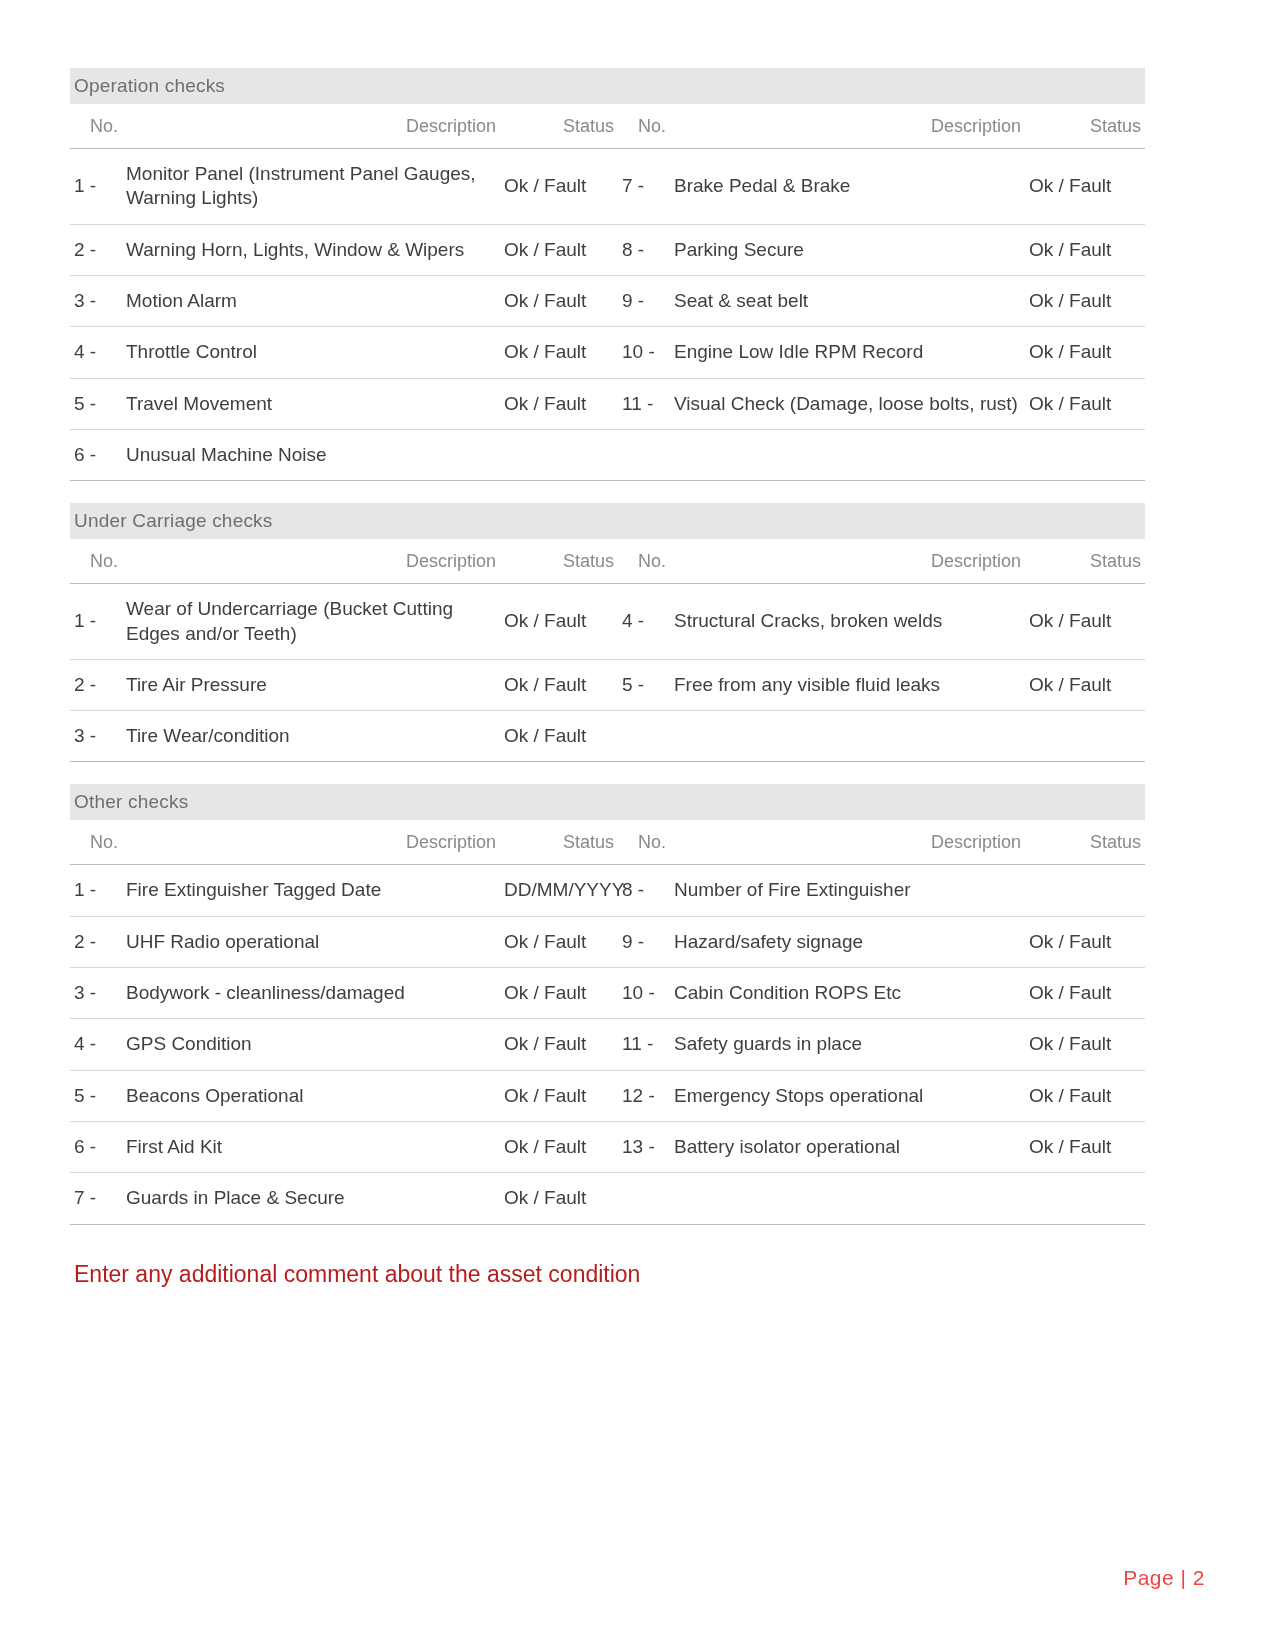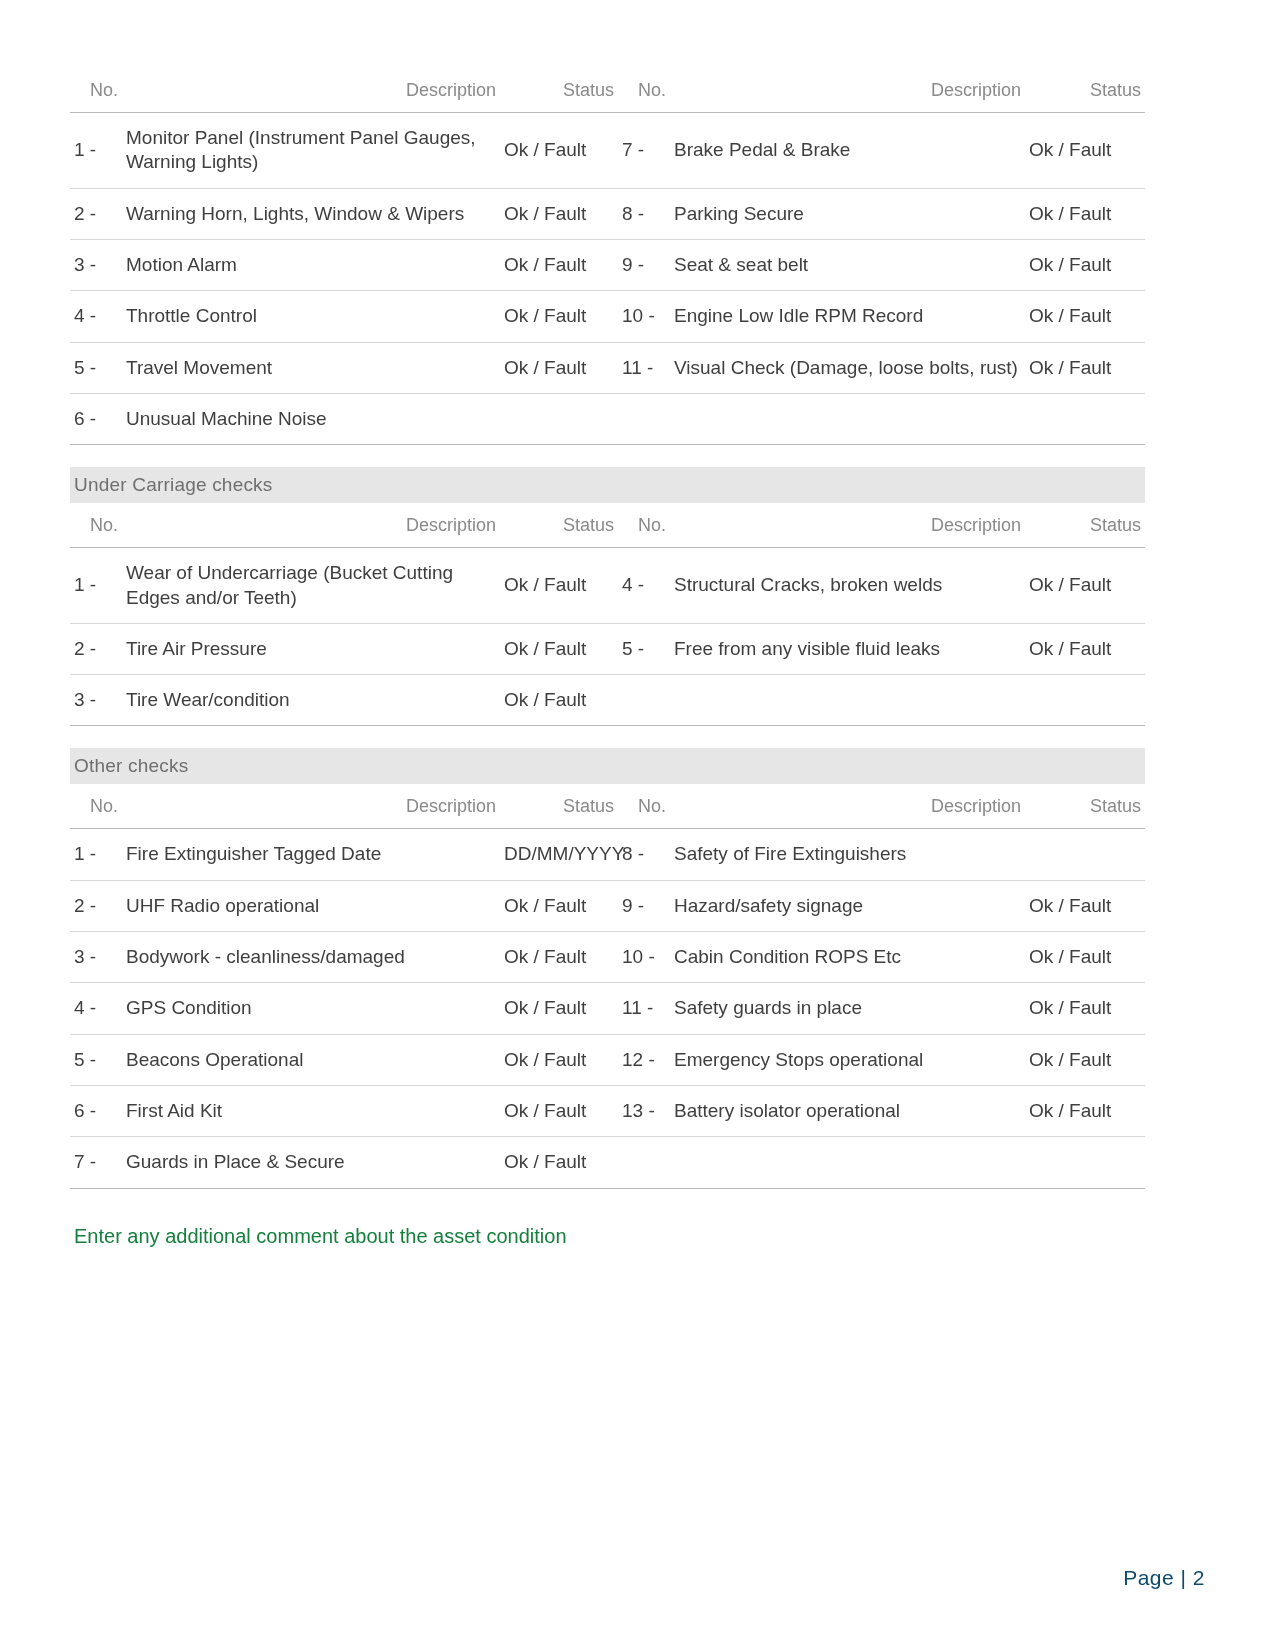--- a/index.html
+++ b/index.html
@@ -72,40 +72,41 @@
   table.checks tr:last-child td {
     border-bottom: 1.2px solid #b9b9b9;
   }
   td.num { color: #3f3f3f; }
   td.desc { padding-left: 10px; }
   td.status { }
 
   .section-gap { height: 22px; }
 
   .comments-text {
-    font-size: 20px;
-    color: #15803d;
+    font-size: 23px;
+    color: #b91c1c;
     padding: 14px 4px 0 4px;
   }
 
   .footer {
     position: absolute;
     right: 70px;
     bottom: 60px;
     font-size: 21px;
-    color: #0c4a6e;
+    color: #ef4444;
     letter-spacing: 0.5px;
   }
 </style>
 </head>
 <body>
 
 <div class="page">
   <div class="content">
 
+    <div class="section-bar">Operation checks</div>
     <table class="checks">
       <colgroup>
         <col class="c-no">
           <col class="c-desc">
           <col class="c-stat">
           <col class="c-no2">
           <col class="c-desc2">
           <col class="c-stat2">
       </colgroup>
       <thead>
@@ -241,21 +242,21 @@
           <th>Description</th>
           <th>Status</th>
         </tr>
       </thead>
       <tbody>
         <tr>
           <td class="num">1 -</td>
           <td class="desc">Fire Extinguisher Tagged Date</td>
           <td class="status">DD/MM/YYYY</td>
           <td class="num">8 -</td>
-          <td class="desc">Safety of Fire Extinguishers</td>
+          <td class="desc">Number of Fire Extinguisher</td>
           <td class="status"></td>
         </tr>
         <tr>
           <td class="num">2 -</td>
           <td class="desc">UHF Radio operational</td>
           <td class="status">Ok / Fault</td>
           <td class="num">9 -</td>
           <td class="desc">Hazard/safety signage</td>
           <td class="status">Ok / Fault</td>
         </tr>

